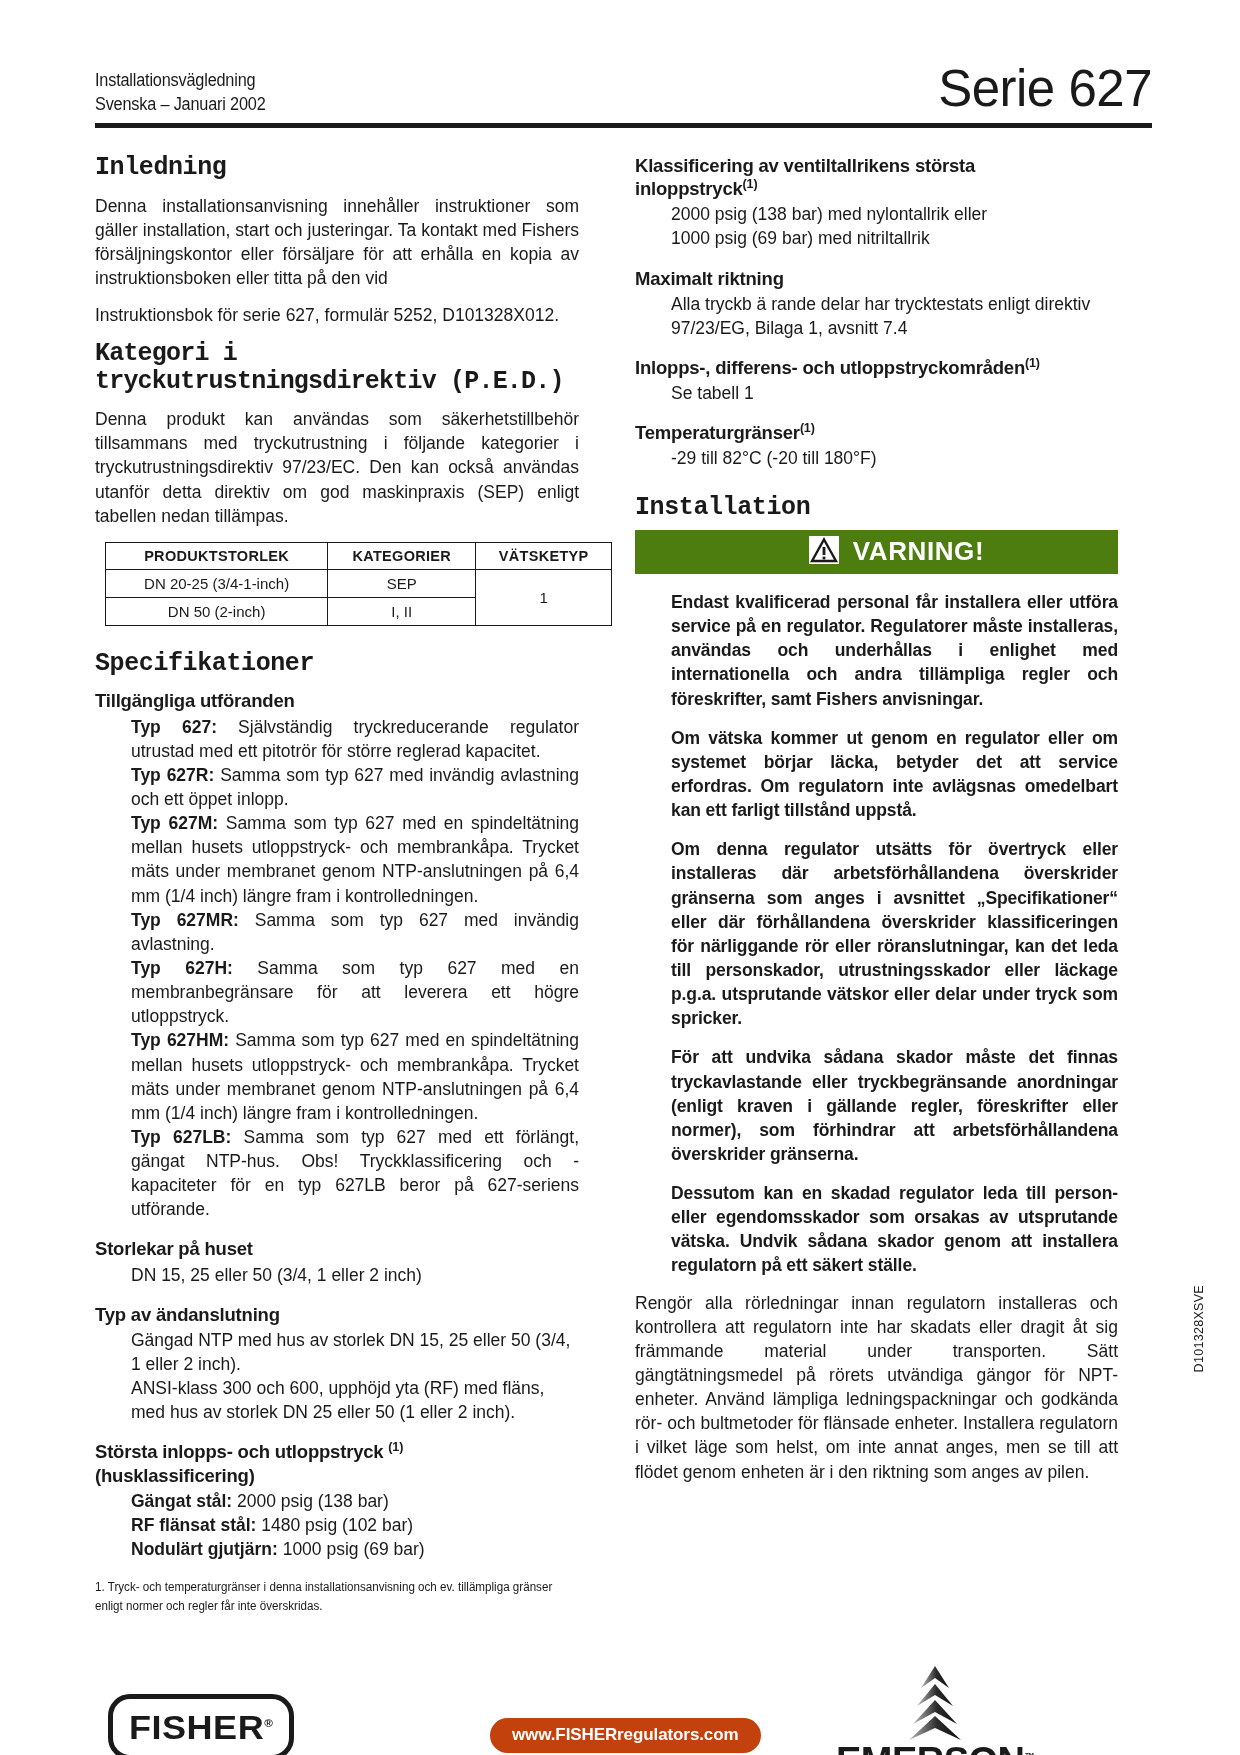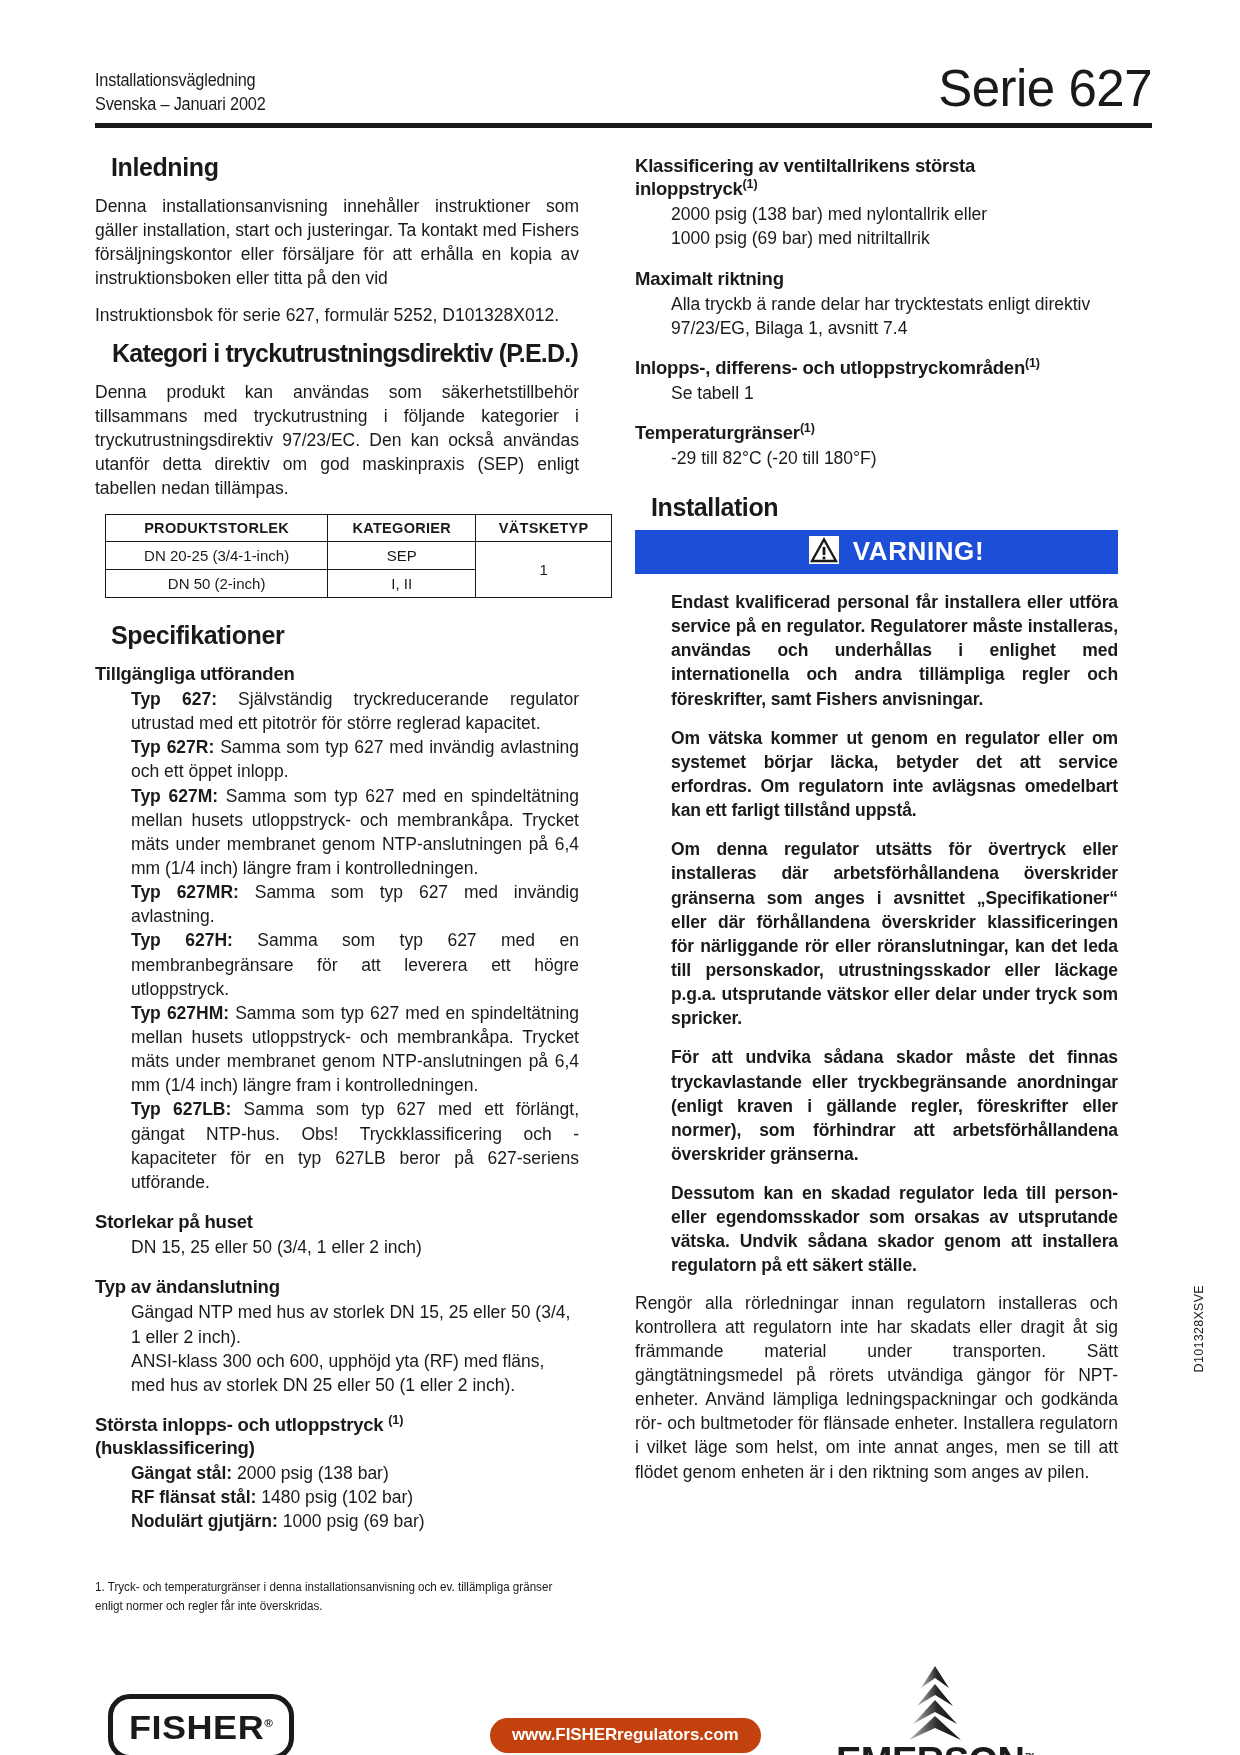--- a/index.html
+++ b/index.html
@@ -57,25 +57,26 @@
     display: flex;
     gap: 56px;
     align-items: flex-start;
   }
   .col { width: 484px; }
   .col-right { width: 483px; }
 
   h2.sec {
     font-size: 25px;
     font-weight: bold;
-    margin: 0 0 12px 16px;
+    margin: 0 0 12px 0;
     letter-spacing: -0.4px;
     line-height: 1.1;
-  }
-  h2.sec.tight { letter-spacing: -0.8px; text-align: center; }
+    font-family: Liberation Mono, monospace;
+  }
+  h2.sec.tight { letter-spacing: -0.8px; }
   h3.sub {
     font-size: 18.5px;
     font-weight: bold;
     margin: 16px 0 2px 0;
     line-height: 1.25;
     letter-spacing: -0.2px;
   }
   h3.sub.first { margin-top: 9px; }
   p.body {
     font-size: 17.5px;
@@ -112,21 +113,21 @@
   table.ped th {
     font-weight: bold;
     letter-spacing: 0.3px;
     font-size: 14.5px;
   }
   table.ped td { font-size: 15px; }
   table.ped td.vt { font-size: 15px; }
 
   
   .warn-bar {
-    background: #1d4ed8;
+    background: #4d7c0f;
     color: #ffffff;
     height: 44px;
     display: flex;
     align-items: center;
     justify-content: center;
     gap: 14px;
     margin: 8px 0 16px 0;
     padding-left: 40px;
   }
   .warn-bar .wtxt {

